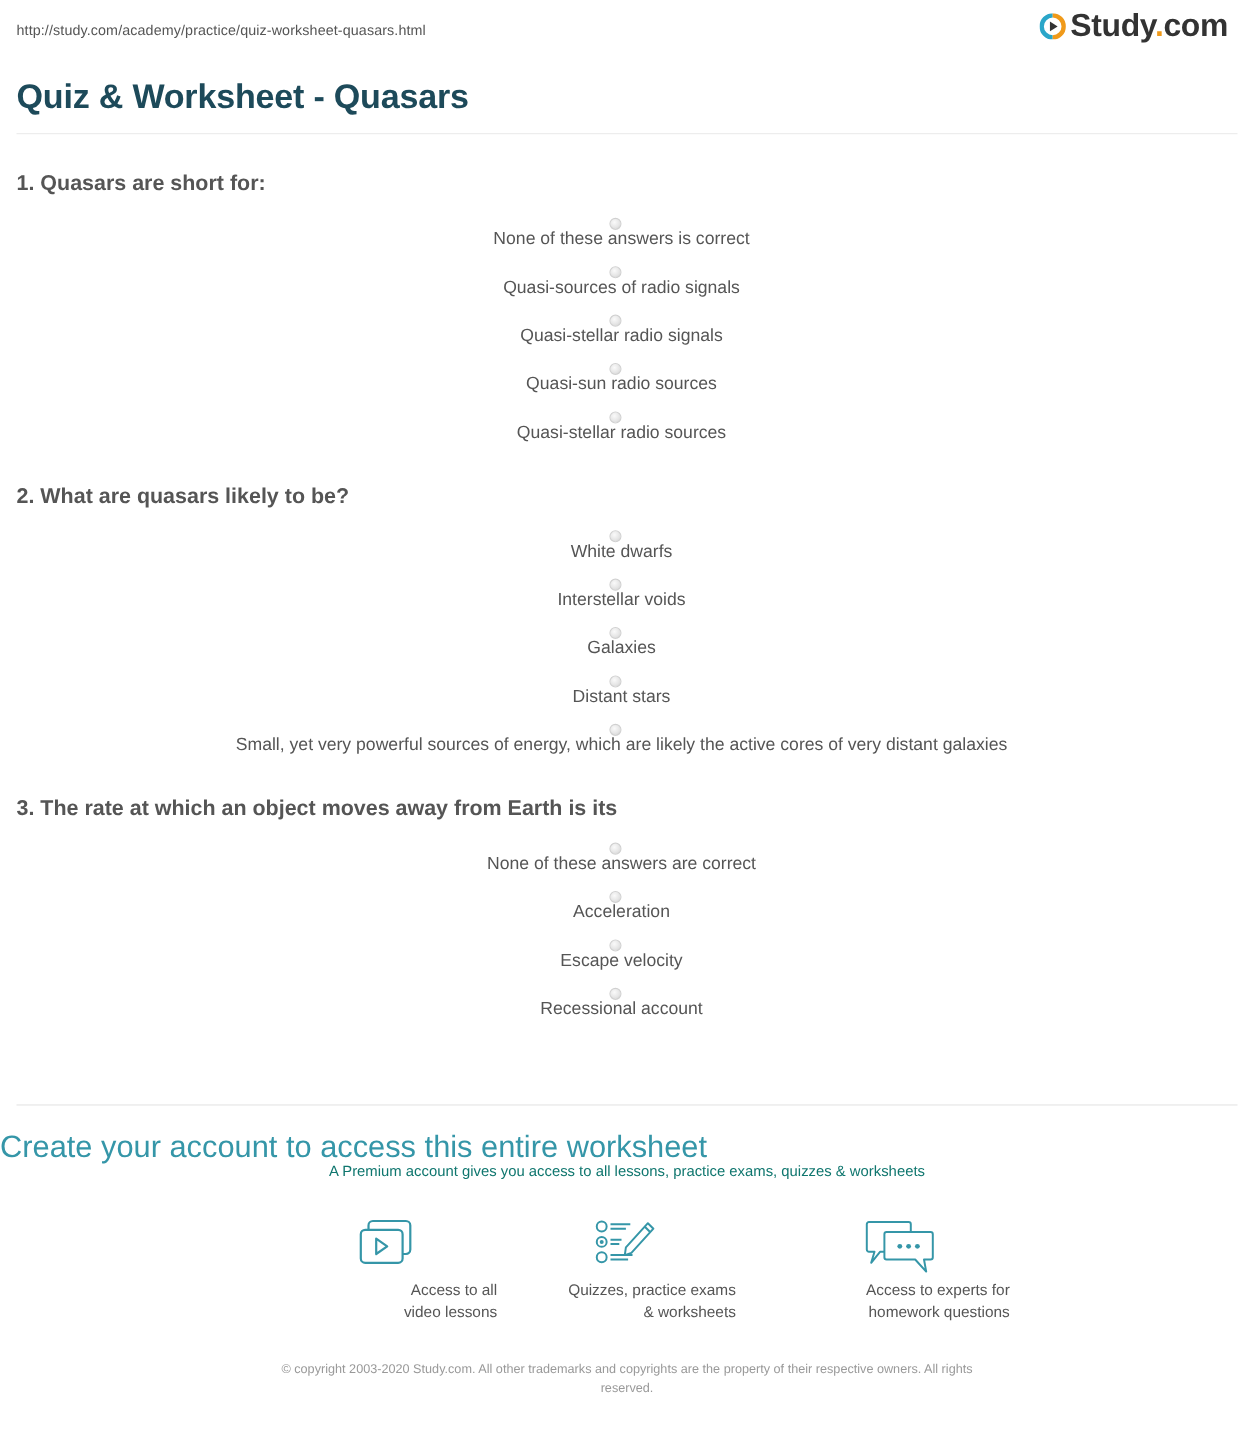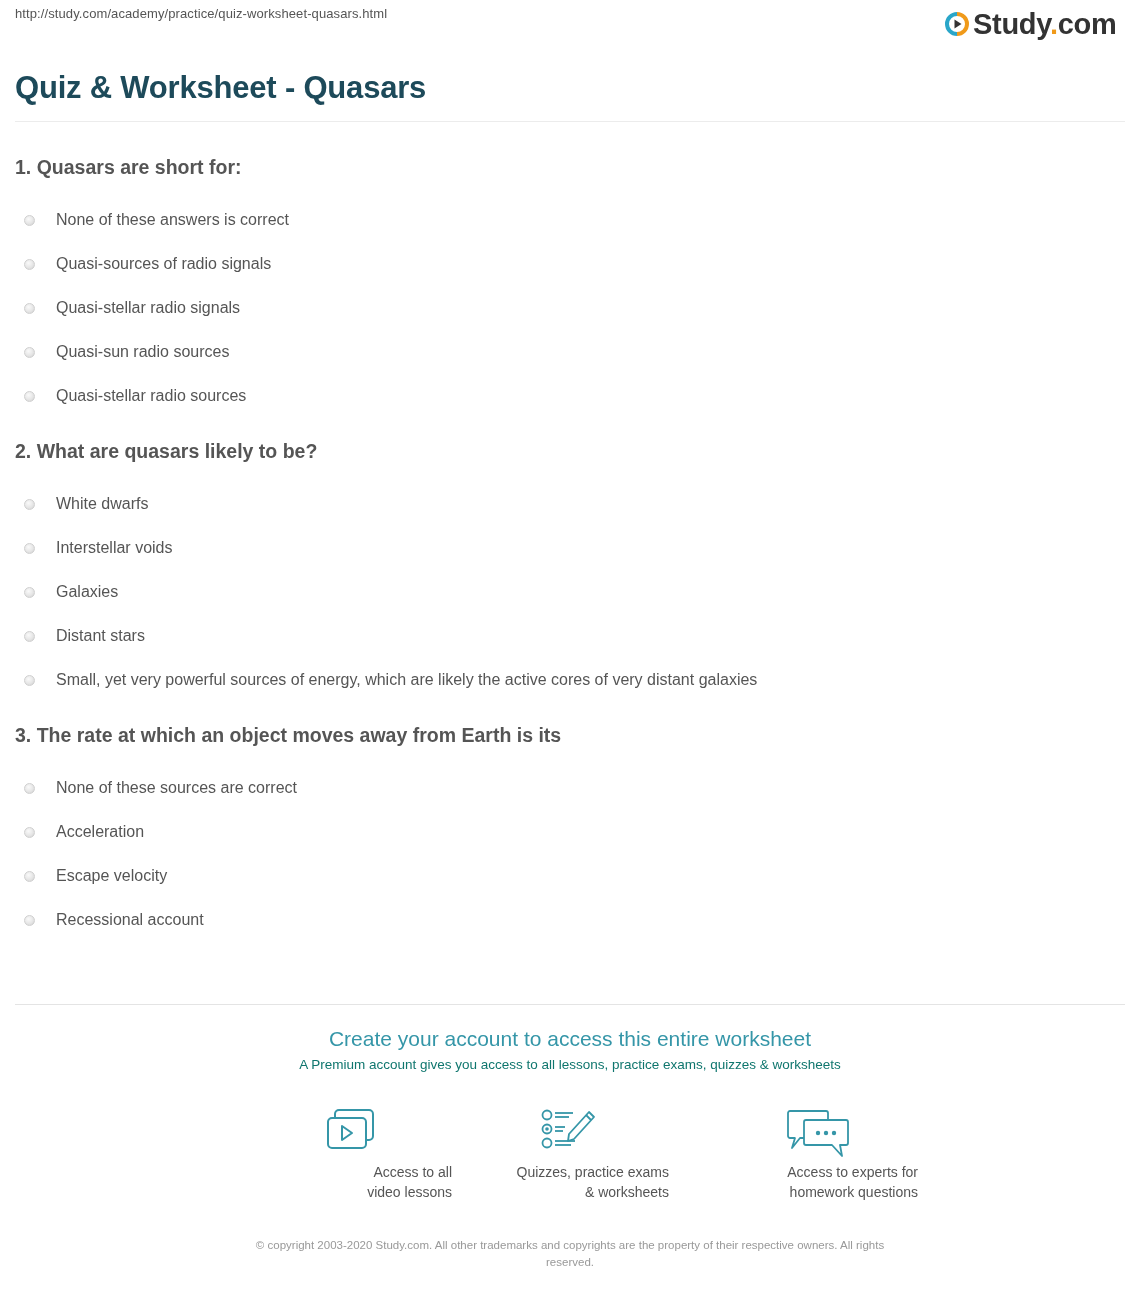--- a/index.html
+++ b/index.html
@@ -1,40 +1,40 @@
 <!DOCTYPE html>
 <html><head>
   <meta charset="utf-8">
   <style>
     * { box-sizing: border-box; margin: 0; padding: 0; }
     html, body { width: 1140px; height: 1301px; background: #ffffff; overflow: hidden; }
     body { font-family: "Liberation Sans", "DejaVu Sans", sans-serif; color: #444; position: relative; }
 
-    .url { position: absolute; left: 15px; top: 6px; font-size: 13px; color: #555; letter-spacing: 0.1px; }
+    .url { position: absolute; left: 15px; top: 20px; font-size: 13px; color: #555; letter-spacing: 0.1px; }
 
     .logo { position: absolute; left: 945px; top: 8px; display: flex; align-items: center; }
     .logo-mark { width: 24px; height: 24px; position: relative; margin-right: 4px; }
     .logo-text { font-size: 29px; font-weight: bold; color: #333; letter-spacing: -0.3px; line-height: 32px; }
     .logo-dot { color: #f09a1a; }
 
     .page-title { position: absolute; left: 15px; top: 70px; font-size: 31px; font-weight: bold; color: #1d4a5a; letter-spacing: -0.2px; }
     .title-rule { position: absolute; left: 15px; right: 15px; top: 121px; height: 1px; background: #ececec; }
 
     .question { position: absolute; left: 15px; right: 25px; }
     .q-title { font-size: 19.5px; font-weight: bold; color: #555; line-height: 24px; }
     .answers { list-style: none; margin-top: 19px; }
-    .answer { display: flex; align-items: center; height: 44px; }
+    .answer { display: flex; align-items: center; height: 44px; flex-direction: column; }
     .radio { width: 11px; height: 11px; border-radius: 50%; margin-left: 9px; margin-right: 21px;
              background: radial-gradient(circle at 40% 35%, #fafafa 0%, #e6e6e6 55%, #cfcfcf 100%);
              border: 1px solid #d0d0d0; flex-shrink: 0; }
     .a-label { font-size: 16px; color: #555; }
 
     .section-rule { position: absolute; left: 15px; right: 15px; top: 1004px; height: 1px; background: #e4e4e4; }
 
-    .cta-title { position: absolute; left: 0; width: 1140px; top: 1027px; text-align: center; font-size: 21px; color: #3596a8; font-weight: normal; }
+    .cta-title { position: absolute; left: 0; width: 1140px; top: 1027px; font-size: 28px; color: #3596a8; font-weight: normal; }
     .cta-sub { position: absolute; left: 0; width: 1140px; top: 1057px; text-align: center; font-size: 13.5px; color: #0f766e; }
 
     .feature { position: absolute; top: 1108px; width: 200px; text-align: right; }
     .feature svg { display: block; margin: 0 auto; }
     .feature-label { margin-top: 10px; font-size: 14px; color: #555; line-height: 20px; }
 
     .copyright { position: absolute; left: 215px; width: 710px; top: 1237px; text-align: center; font-size: 11.5px; color: #999; line-height: 17px; }
   </style>
 </head>
 <body>
@@ -105,21 +105,21 @@
         <span class="a-label">Small, yet very powerful sources of energy, which are likely the active cores of very distant galaxies</span>
       </li>
   </ul>
 </div>
 
 <div class="question" style="top:723px;">
   <h2 class="q-title">3. The rate at which an object moves away from Earth is its</h2>
   <ul class="answers">
     <li class="answer">
         <span class="radio"></span>
-        <span class="a-label">None of these sources are correct</span>
+        <span class="a-label">None of these answers are correct</span>
       </li>
     <li class="answer">
         <span class="radio"></span>
         <span class="a-label">Acceleration</span>
       </li>
     <li class="answer">
         <span class="radio"></span>
         <span class="a-label">Escape velocity</span>
       </li>
     <li class="answer">

